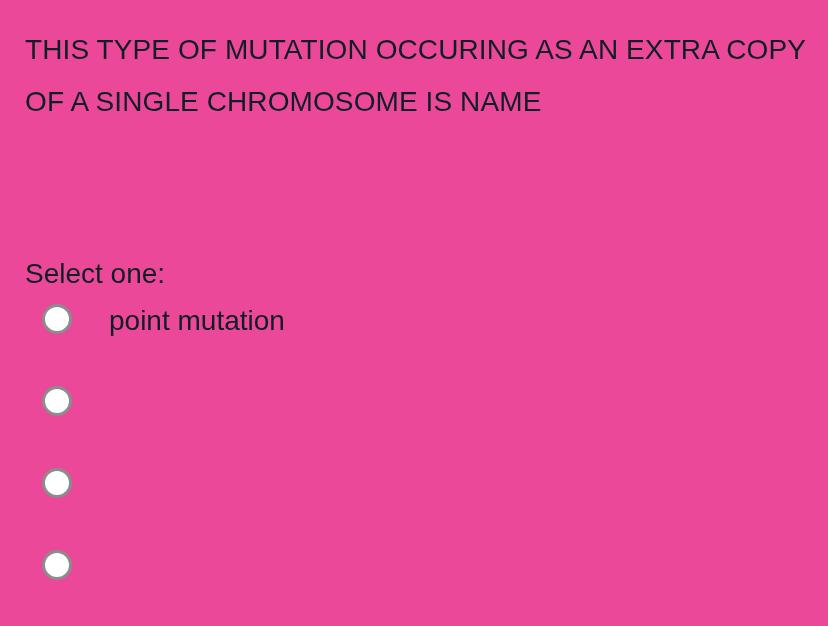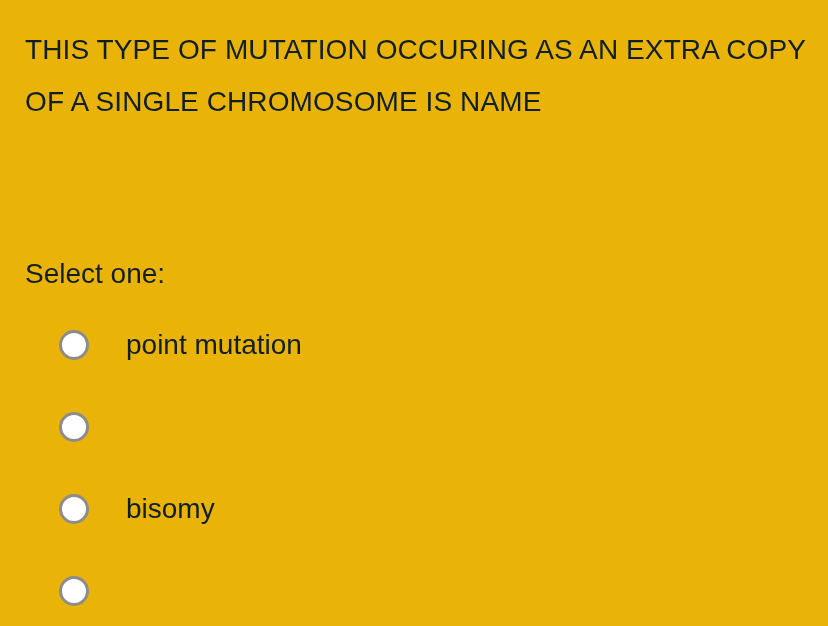--- a/index.html
+++ b/index.html
@@ -13,21 +13,21 @@
     background: #e7f0f2;
     font-family: "Liberation Sans", sans-serif;
     color: #101f26;
     overflow: hidden;
   }
 
   .question-page {
     position: relative;
     width: 828px;
     height: 626px;
-    background: #eab308;
+    background: #ec4899;
     box-sizing: border-box;
   }
 
   .question-stem {
     position: absolute;
     left: 25px;
     top: 24px;
     width: 790px;
     font-size: 28px;
     line-height: 52px;
@@ -51,23 +51,22 @@
     top: 304px;
     width: 828px;
     list-style: none;
     margin: 0;
     padding: 0;
   }
 
   .answer-option {
     position: relative;
     display: flex;
-    align-items: center;
     height: 82px;
-    padding-left: 59px;
+    padding-left: 42px;
     box-sizing: border-box;
   }
 
   .radio-circle {
     flex: 0 0 auto;
     width: 30px;
     height: 30px;
     border-radius: 50%;
     background: #ffffff;
     border: 3px solid #8c8c8c;
@@ -97,21 +96,20 @@
       <span class="radio-circle"></span>
       <span class="answer-label">point mutation</span>
     </li>
 
     <li class="answer-option">
       <span class="radio-circle"></span>
     </li>
 
     <li class="answer-option">
       <span class="radio-circle"></span>
-      <span class="answer-label">bisomy</span>
     </li>
 
     <li class="answer-option">
       <span class="radio-circle"></span>
     </li>
 
   </ul>
 
 </div>
 

